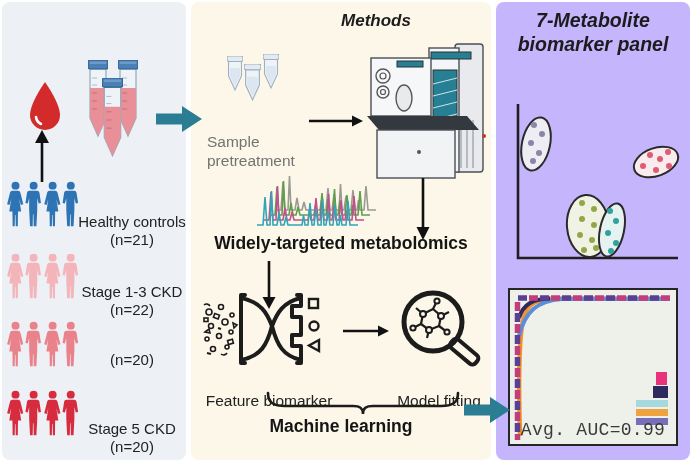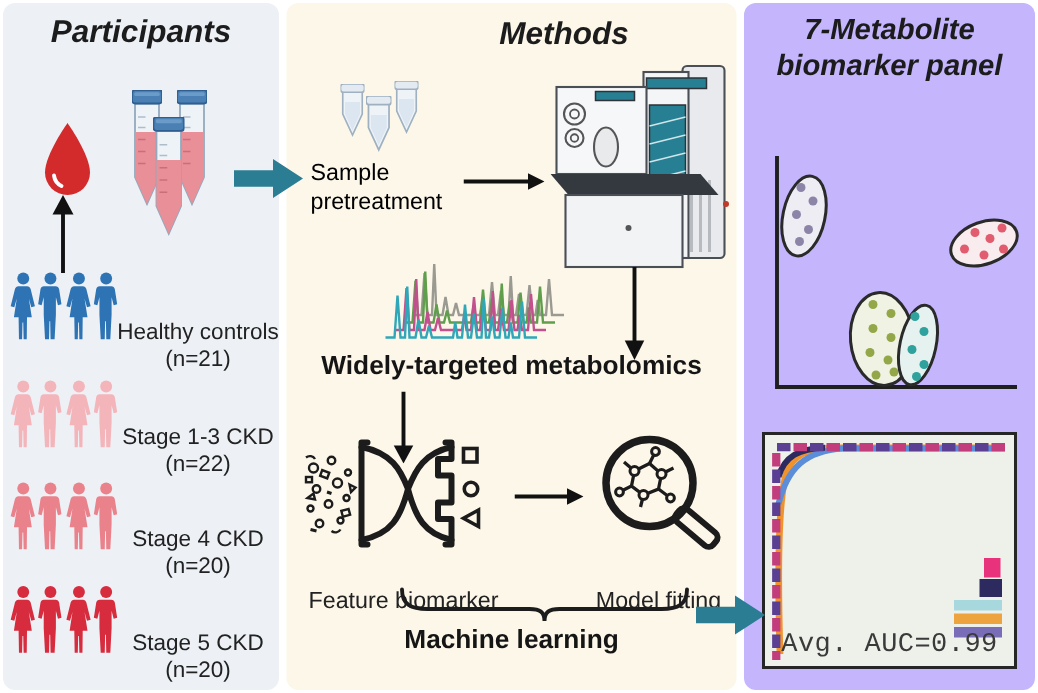--- a/index.html
+++ b/index.html
@@ -5,21 +5,21 @@
   html,body{margin:0;padding:0;background:#fff;}
   #fig{position:relative;width:692px;height:462px;background:#fff;
        font-family:"Liberation Sans","DejaVu Sans",sans-serif;overflow:hidden;}
   .panel{position:absolute;top:2px;height:458px;border-radius:8px;}
   #p-left{left:2px;width:184px;background:#edf1f6;}
   #p-mid{left:191px;width:300px;background:#fcf7e9;}
   #p-right{left:496px;width:194px;background:#c4b5fd;}
   .abs{position:absolute;}
   .ptitle{font-weight:bold;font-style:italic;color:#1c1c1c;text-align:center;}
   .lbl{color:#222;text-align:center;line-height:18px;font-size:15px;margin-top:28px;}
-  .lbl-left{color:#000000;text-align:left;line-height:19px;font-size:15.5px;}
+  .lbl-left{color:#737373;text-align:left;line-height:19px;font-size:15.5px;margin-top:26px;}
   .boldlbl{font-weight:bold;color:#151515;text-align:center;font-size:17.5px;}
   .auc{font-size:18px;color:#3a3a3a;text-align:center;letter-spacing:.3px;}
   #roc-box{position:absolute;left:12px;top:286px;width:170px;height:158px;
            border:2.5px solid #262626;background:#eef0ea;box-sizing:border-box;font-family:Liberation Mono, monospace;}
   svg{display:block;}
 </style>
 </head>
 <body>
 
 <svg width="0" height="0" style="position:absolute">
@@ -47,21 +47,20 @@
       <path d="M1.5 5 H14.5 V20 L8 34 1.5 20 z" fill="#eef3f8" stroke="#9fb0c0" stroke-width="1.1"></path>
       <path d="M3 12 H13 V20 L8 31 3 20 z" fill="#dbe6f1"></path>
       <rect x="0" y="0" width="16" height="5.5" rx="2" fill="#e3eaf1" stroke="#9fb0c0" stroke-width="1.1"></rect>
     </symbol>
   </defs>
 </svg>
 
 <div id="fig">
 
   <div class="panel" id="p-left">
-    <div class="abs ptitle" style="left:0;top:8px;width:100%;font-size:21px">Participants</div>
 
     <svg class="abs" style="left:24px;top:78px" width="38" height="52" viewBox="0 0 38 52">
       <path d="M19 2 C19 2 4 23 4 35 a15 15 0 0 0 30 0 C34 23 19 2 19 2 z" fill="#d32b2b"></path>
       <path d="M10 37 a9 9 0 0 0 5 7" stroke="#ffffff" stroke-width="2.6" fill="none" stroke-linecap="round"></path>
     </svg>
 
     <svg class="abs" style="left:84px;top:52px" width="58" height="110" viewBox="0 0 58 110">
       <use href="#falcon-tube" x="2" y="6" width="20" height="84"></use>
       <use href="#falcon-tube" x="32" y="6" width="20" height="84"></use>
       <use href="#falcon-tube" x="16" y="24" width="21" height="86"></use>
@@ -94,38 +93,37 @@
       <div>(n=22)</div>
     </div>
 
     <svg class="abs" style="left:4px;top:317px" width="76" height="53" viewBox="0 0 88 56" fill="#ea828b">
       <use href="#person-f" width="22" height="56" x="0"></use>
         <use href="#person-m" width="22" height="56" x="21"></use>
       <use href="#person-f" width="22" height="56" x="43"></use>
         <use href="#person-m" width="22" height="56" x="64"></use>
     </svg>
     <div class="abs lbl" style="left:76px;top:321px;width:108px">
-      <div>Stage 4 CKD</div>
       <div>(n=20)</div>
     </div>
 
     <svg class="abs" style="left:4px;top:386px" width="76" height="53" viewBox="0 0 88 56" fill="#d62c3e">
       <use href="#person-f" width="22" height="56" x="0"></use>
         <use href="#person-m" width="22" height="56" x="21"></use>
       <use href="#person-f" width="22" height="56" x="43"></use>
         <use href="#person-m" width="22" height="56" x="64"></use>
     </svg>
     <div class="abs lbl" style="left:76px;top:390px;width:108px">
       <div>Stage 5 CKD</div>
       <div>(n=20)</div>
     </div>
   </div>
 
   <div class="panel" id="p-mid">
-    <div class="abs ptitle" style="left:70px;top:9px;width:230px;font-size:21px">Methods</div>
+    <div class="abs ptitle" style="left:70px;top:9px;width:230px;font-size:17px">Methods</div>
 
     <svg class="abs" style="left:34px;top:46px" width="58" height="60" viewBox="0 0 58 60">
       <use href="#epp-tube" x="2" y="8" width="16" height="36"></use>
       <use href="#epp-tube" x="38" y="6" width="16" height="36"></use>
       <use href="#epp-tube" x="19" y="16" width="17" height="38"></use>
     </svg>
 
     <div class="abs lbl-left" style="left:16px;top:104px">
       <div>Sample</div>
       <div>pretreatment</div>

